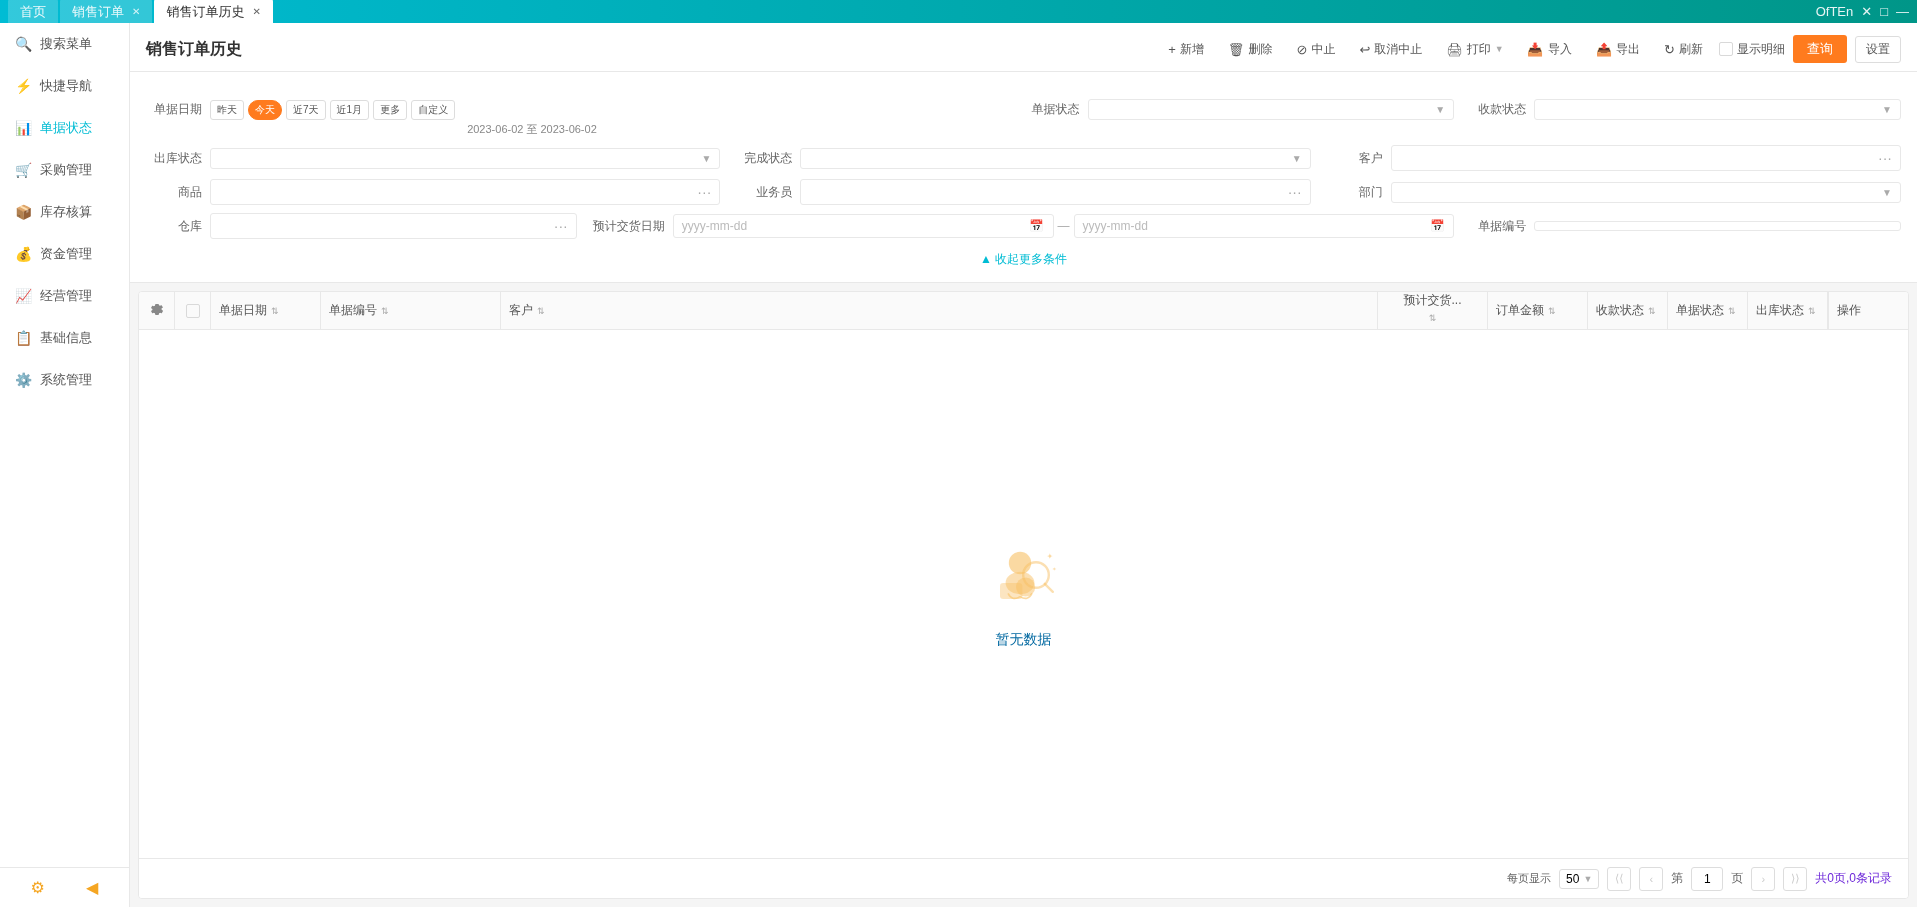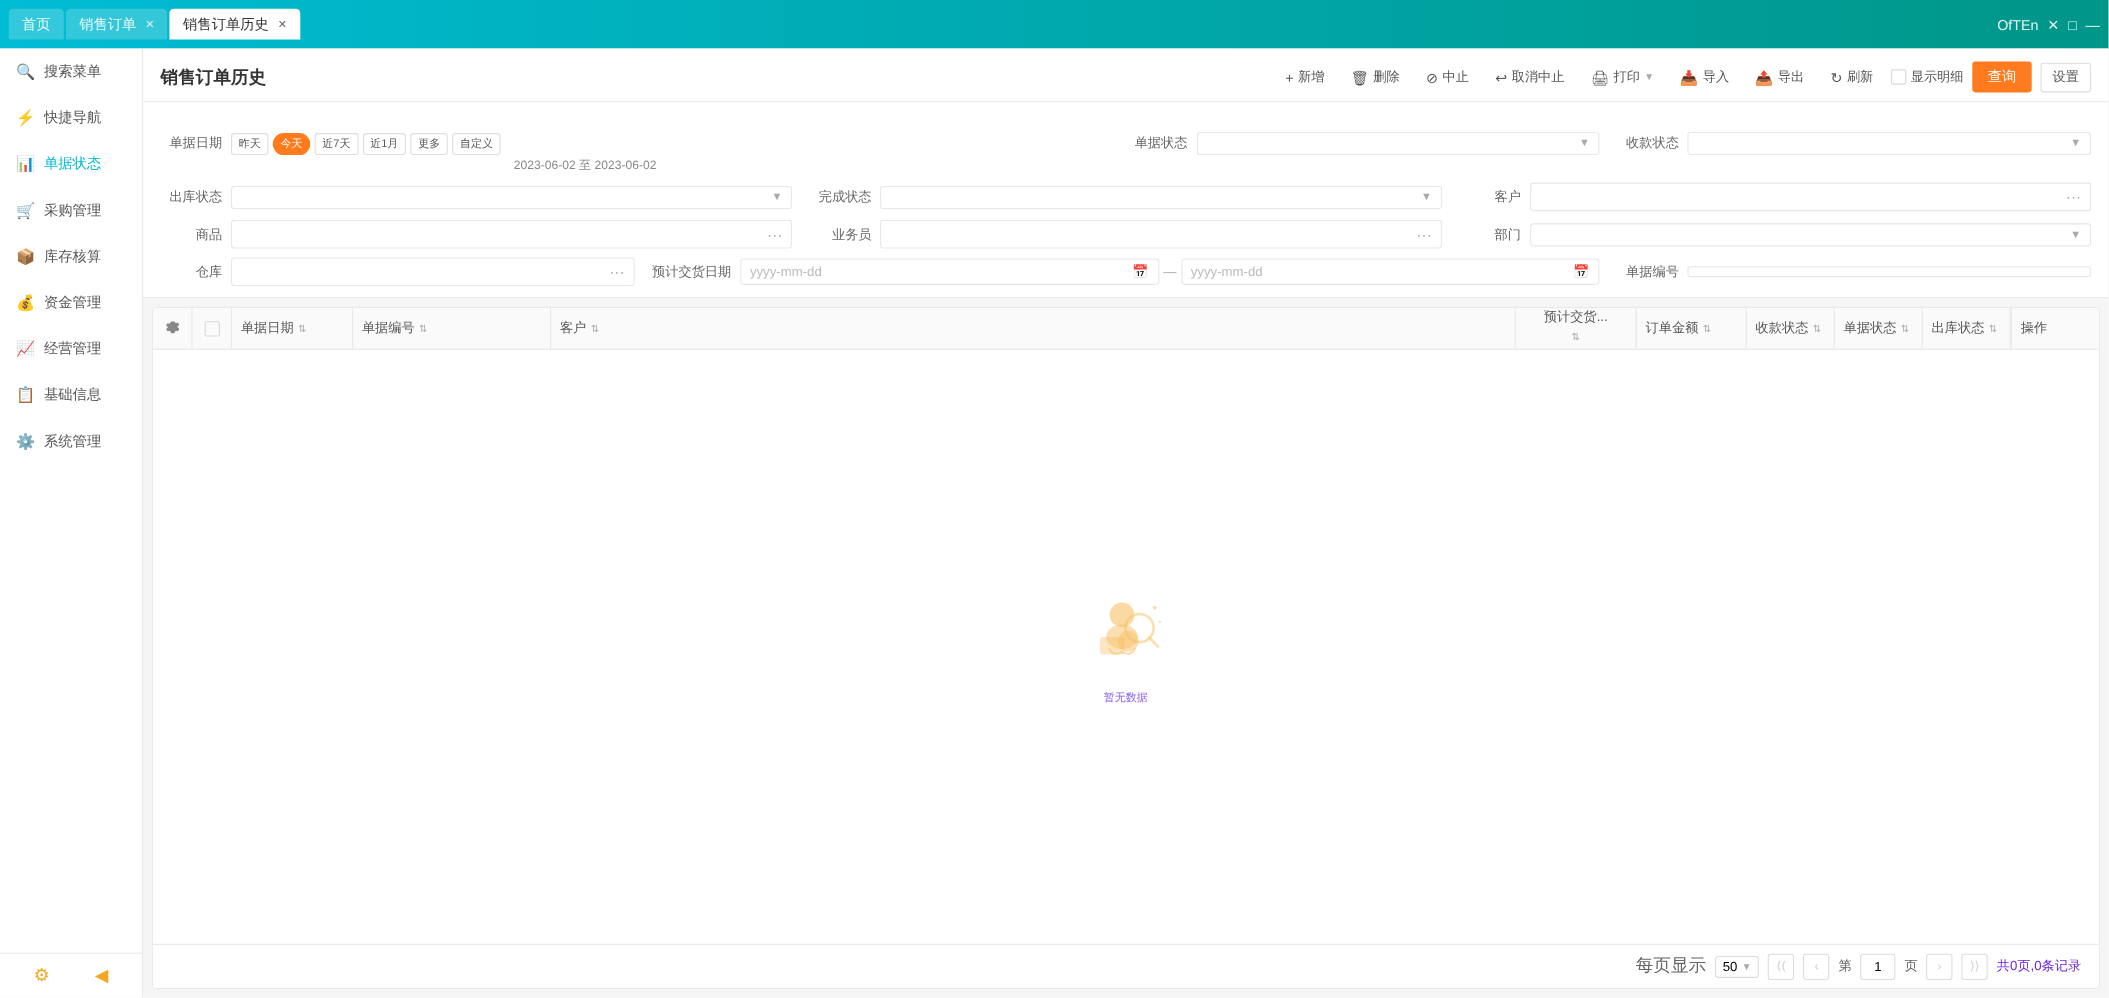--- a/index.html
+++ b/index.html
@@ -1,20 +1,20 @@
 <!DOCTYPE html>
 <html><head>
   <meta charset="utf-8">
   <style>
     * { box-sizing: border-box; margin: 0; padding: 0; }
     body { font-family: 'Microsoft YaHei', Arial, sans-serif; font-size: 12px; background: #f5f5f5; display: flex; flex-direction: column; height: 907px; overflow: hidden; }
 
     
     .top-bar {
-      height: 44px;
+      height: 23px;
       background: linear-gradient(90deg, #00bcd4 0%, #009688 100%);
       display: flex;
       align-items: center;
       padding: 0 8px;
       gap: 4px;
       flex-shrink: 0;
     }
     .top-bar-tabs {
       display: flex;
       gap: 2px;
@@ -350,39 +350,39 @@
       justify-content: center;
       flex-direction: column;
       gap: 12px;
     }
     .empty-svg {
       width: 100px;
       height: 80px;
       opacity: 0.7;
     }
     .empty-text {
-      color: #8b5cf6;
-      font-size: 10px;
+      color: #0369a1;
+      font-size: 14px;
     }
 
     
     .pagination {
       height: 40px;
       background: #fff;
       border-top: 1px solid #e8e8e8;
       display: flex;
       align-items: center;
       justify-content: flex-end;
       padding: 0 16px;
       gap: 8px;
       flex-shrink: 0;
     }
     .page-size-label {
       color: #666;
-      font-size: 16px;
+      font-size: 11px;
       margin-left: 44px;
     }
     .page-size-select {
       display: flex;
       align-items: center;
       gap: 4px;
       border: 1px solid #ddd;
       border-radius: 3px;
       padding: 2px 6px;
       cursor: pointer;
@@ -653,20 +653,23 @@
           </div>
         </div>
         <div class="filter-item">
           <span class="filter-label">单据编号</span>
           <div class="input-control">
             <span></span>
           </div>
         </div>
       </div>
 
+      <div class="collapse-row">
+        <span>▲ 收起更多条件</span>
+      </div>
     </div>
 
     <div class="table-area">
       <div class="table-header">
         <div class="th th-gear">
           <svg width="14" height="14" viewBox="0 0 14 14" fill="#888">
             <path d="M7 4.5a2.5 2.5 0 100 5 2.5 2.5 0 000-5zm0 4a1.5 1.5 0 110-3 1.5 1.5 0 010 3zm5.6-2.3l-1.1-.6a4.6 4.6 0 000-1.2l1.1-.6a.5.5 0 00.2-.6l-1-1.7a.5.5 0 00-.6-.2l-1.2.5a4.5 4.5 0 00-1-.6L8.8.5A.5.5 0 008.3 0H5.7a.5.5 0 00-.5.4L4.9 1.7a4.5 4.5 0 00-1 .6l-1.2-.5a.5.5 0 00-.6.2L1.1 3.7a.5.5 0 00.2.6l1.1.6a4.6 4.6 0 000 1.2l-1.1.6a.5.5 0 00-.2.6l1 1.7a.5.5 0 00.6.2l1.2-.5c.3.2.6.4 1 .6l.3 1.2a.5.5 0 00.5.4h2.6a.5.5 0 00.5-.4l.3-1.2c.4-.2.7-.4 1-.6l1.2.5a.5.5 0 00.6-.2l1-1.7a.5.5 0 00-.2-.6z"></path>
           </svg>
         </div>
         <div class="th th-check">

